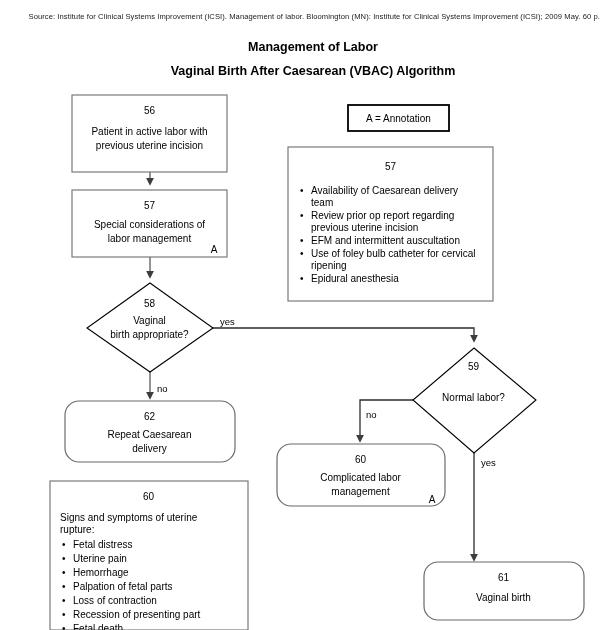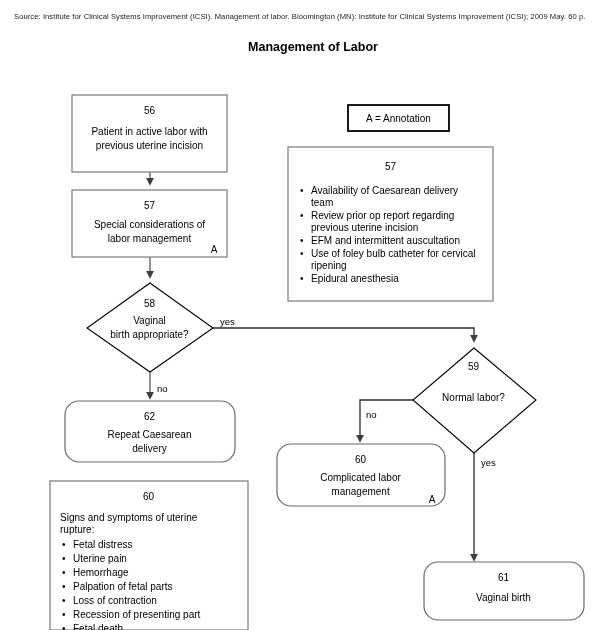--- a/index.html
+++ b/index.html
@@ -25,20 +25,21 @@
   }
   .source-note {
     position: absolute;
     left: 14px;
     top: 11px;
     width: 586px;
     font-size: 7.6px;
     line-height: 1.45;
     color: #1a1a1a;
     letter-spacing: 0.01em;
+    text-align: right;
   }
   .title-block {
     position: absolute;
     left: 0;
     top: 41px;
     width: 612px;
     text-align: center;
   }
   .title-line {
     font-size: 12.5px;
@@ -100,20 +101,21 @@
 </style>
 </head>
 <body>
 
 <div id="page">
 
   <div class="source-note">Source: Institute for Clinical Systems Improvement (ICSI). Management of labor. Bloomington (MN): Institute for Clinical Systems Improvement (ICSI); 2009 May. 60 p.</div>
 
   <div class="title-block">
     <div class="title-line first">Management of Labor</div>
+    <div class="title-line">Vaginal Birth After Caesarean (VBAC) Algorithm</div>
   </div>
 
   <svg id="flow" viewBox="0 0 612 630" xmlns="http://www.w3.org/2000/svg">
     <defs>
       <marker id="arrow" markerWidth="8" markerHeight="8" refX="4.6" refY="3" orient="auto" markerUnits="strokeWidth">
         <path d="M0,0 L6,3 L0,6 z" fill="#3d3d3d"></path>
       </marker>
     </defs>
 
     <g>

